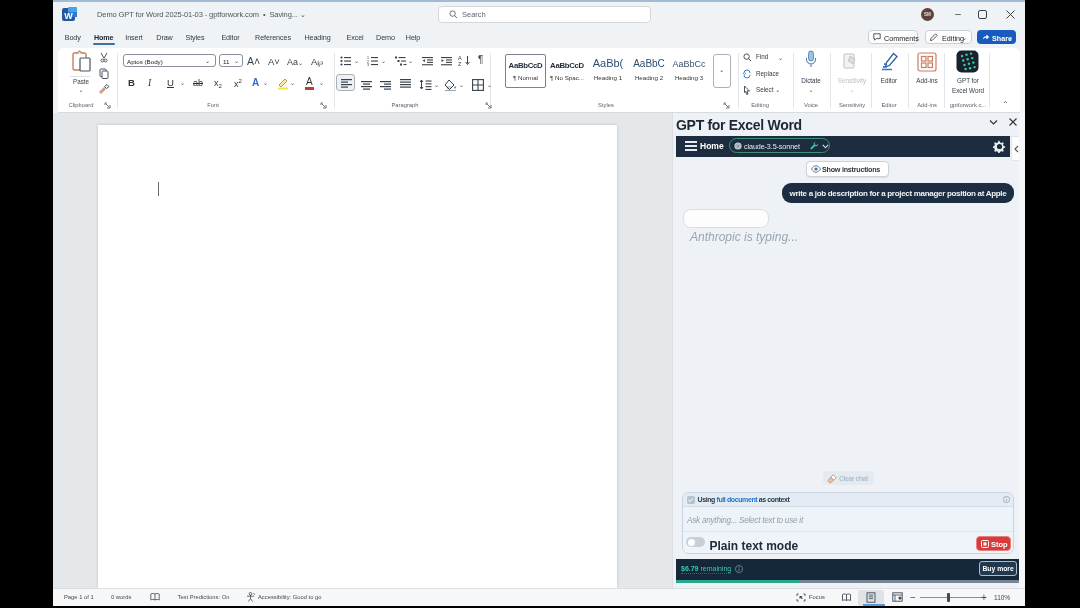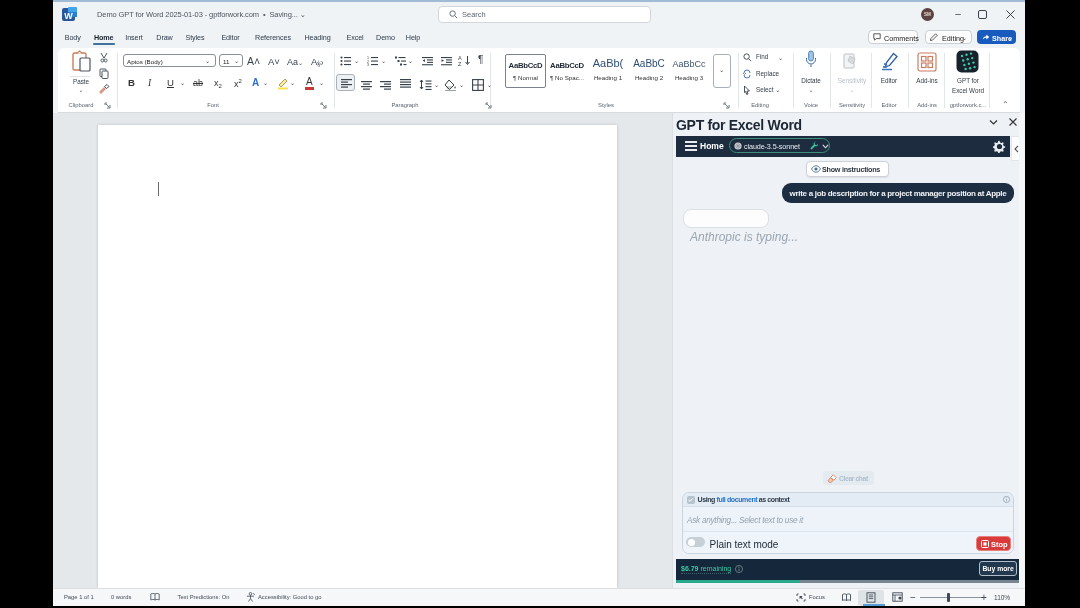--- a/index.html
+++ b/index.html
@@ -402,21 +402,21 @@
   <div class="abs" style="left:644.5px;top:496px;font-size:7px;letter-spacing:-0.4px;font-weight:bold;color:#2b3847;">Using <span style="color:#2373cc;">full document</span> as context</div>
   <svg class="abs" style="left:949.5px;top:495.5px;" width="7" height="7" viewBox="0 0 9 9">
       <circle cx="4.5" cy="4.5" r="4" fill="none" stroke="#8b98a4" stroke-width="0.9"></circle>
       <line x1="4.5" y1="4" x2="4.5" y2="6.8" stroke="#8b98a4" stroke-width="1"></line>
       <circle cx="4.5" cy="2.4" r="0.6" fill="#8b98a4"></circle>
     </svg>
   <div class="abs" style="left:634px;top:515.5px;font-size:8.2px;letter-spacing:-0.25px;font-style:italic;color:#95a1ad;">Ask anything... Select text to use it</div>
   <div class="abs" style="left:629.5px;top:531px;width:330px;height:21.5px;background:#eff4fa;border-top:1px solid #dde6ee;border-radius:0 0 6px 6px;"></div>
   <div class="abs" style="left:633px;top:537px;width:19px;height:10px;background:#c7cfd7;border-radius:5px;"></div>
   <div class="abs" style="left:634.5px;top:538.5px;width:7px;height:7px;background:#fff;border-radius:50%;"></div>
-  <div class="abs" style="left:656.5px;top:538.5px;font-size:10px;color:#222c36;">Plain text mode</div>
+  <div class="abs" style="left:656.5px;top:538.5px;font-size:12px;color:#222c36;font-weight:bold;">Plain text mode</div>
   <div class="abs" style="left:923px;top:536px;width:35px;height:15px;background:#d93b3b;border:1px solid #e4807e;border-radius:4px;"></div>
   <svg class="abs" style="left:928px;top:539.5px;" width="8" height="8" viewBox="0 0 8 8">
       <rect x="0.5" y="0.5" width="7" height="7" rx="1" fill="none" stroke="#fff" stroke-width="1"></rect>
       <rect x="2.4" y="2.4" width="3.2" height="3.2" fill="#fff"></rect>
     </svg>
   <div class="abs" style="left:938px;top:539.5px;font-size:7.5px;font-weight:bold;color:#fff;">Stop</div>
 
   <div class="abs" style="left:623px;top:559px;width:342.5px;height:20.5px;background:#15283b;"></div>
   <div class="abs" style="left:628px;top:564.5px;font-size:7px;color:#3ec9a7;border-bottom:1px dotted #46616e;padding-bottom:1px;"><b>$6.79</b> remaining</div>
   <svg class="abs" style="left:682px;top:564.5px;" width="8" height="8" viewBox="0 0 9 9">

